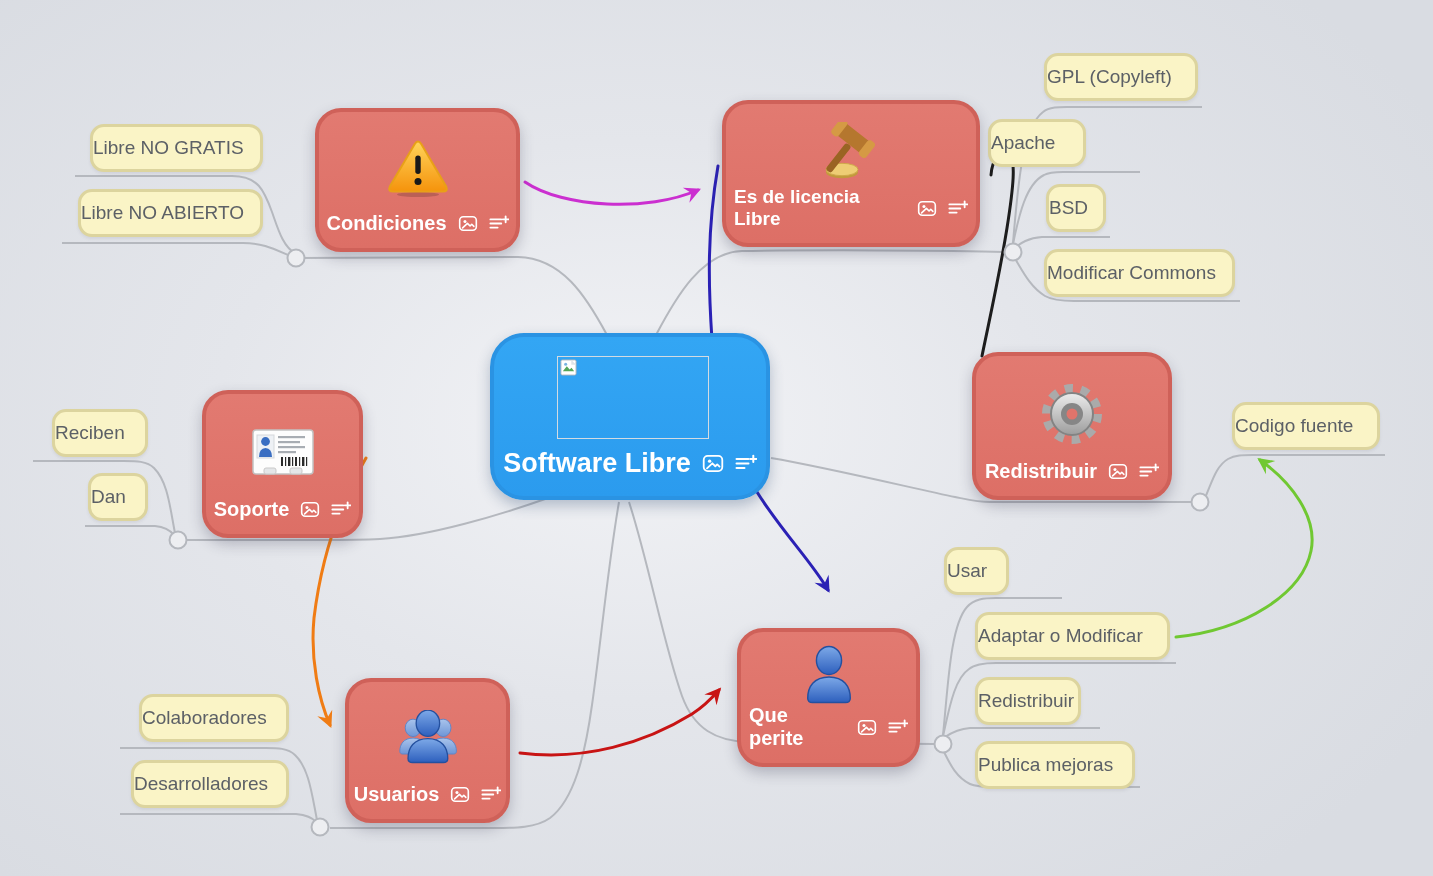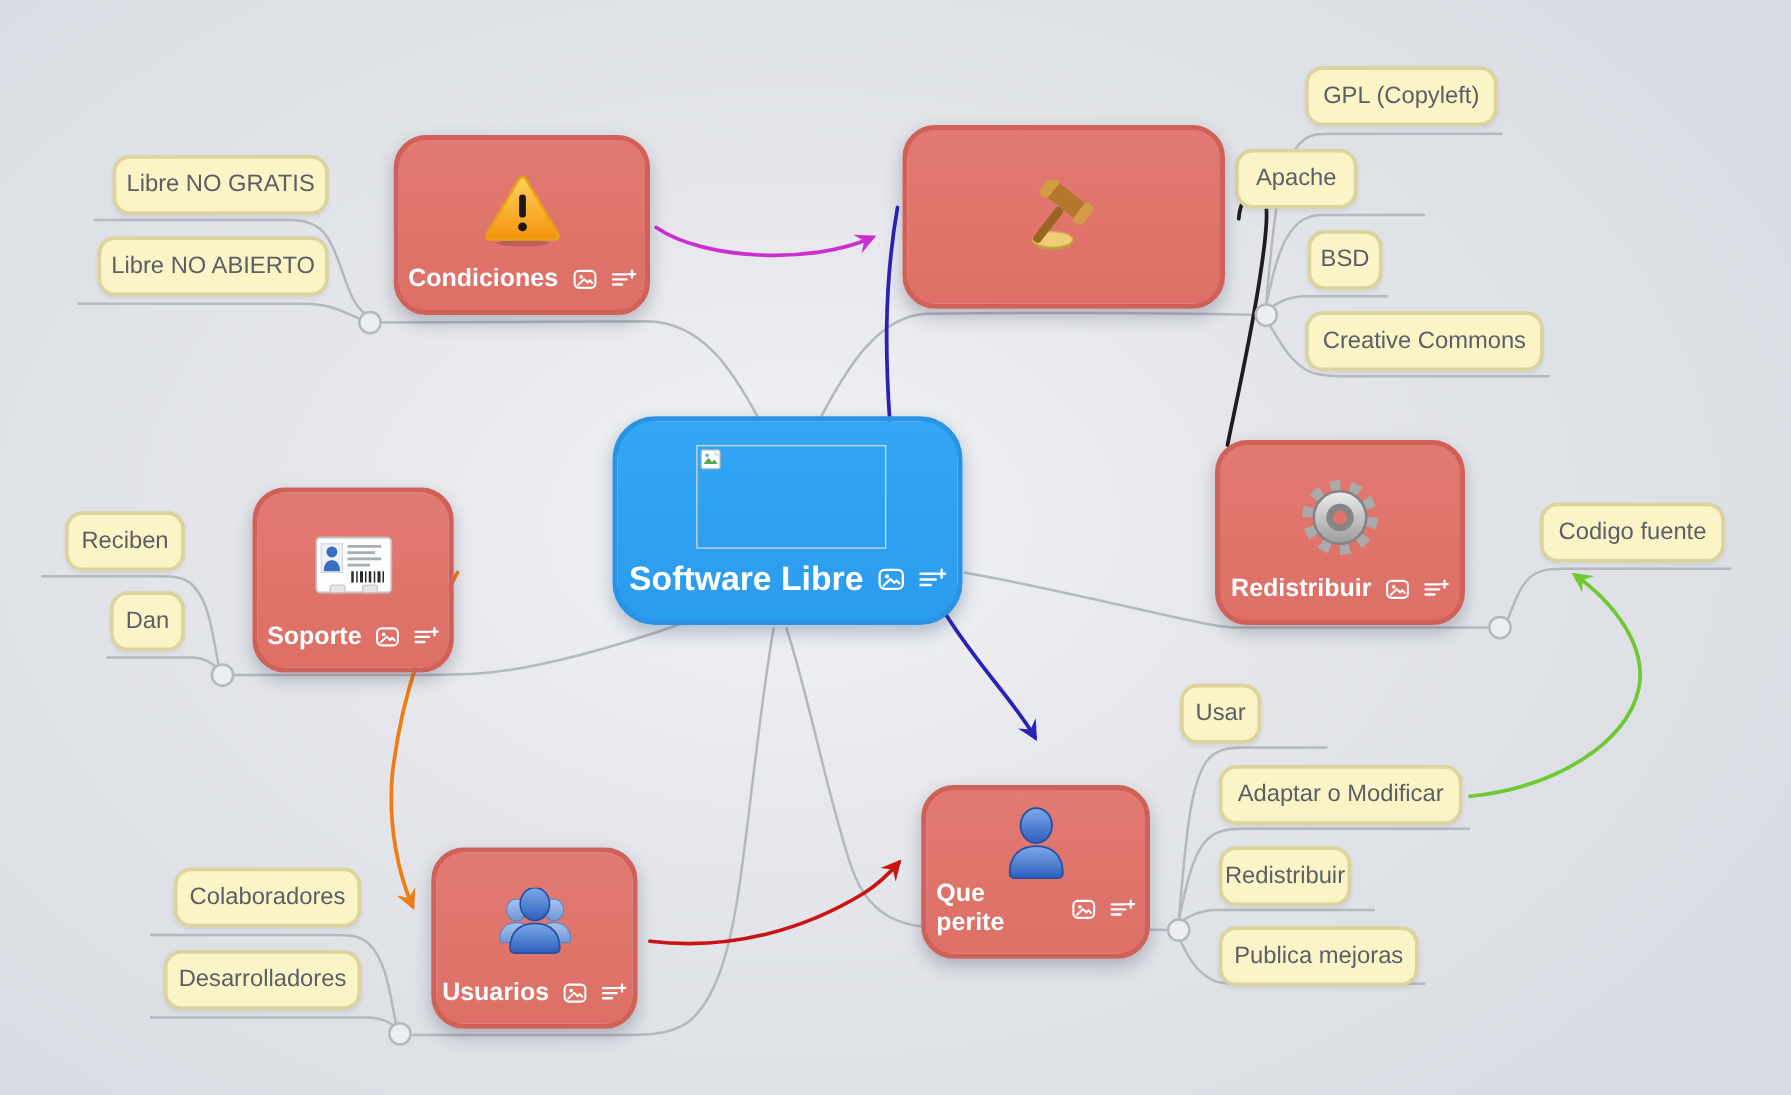--- a/index.html
+++ b/index.html
@@ -10,21 +10,21 @@
   }
   #canvas{position:absolute;inset:0;}
   svg.lines{position:absolute;left:0;top:0;}
   .gray{fill:none;stroke:#b5b8be;stroke-width:2;}
   .junction{fill:#edeef1;stroke:#b5b8be;stroke-width:2;}
   .arrow{fill:none;stroke-width:3;stroke-linecap:round;}
 
   .leaf{
     position:absolute;box-sizing:border-box;height:48px;
     background:#faf4c6;border:3px solid #dcd49e;border-radius:14px;
-    color:#5c6066;font-size:19px;line-height:41px;text-align:center;
+    color:#5c6066;font-size:19px;line-height:41px;
     white-space:nowrap;box-shadow:0 2px 3px rgba(90,90,110,.10);
   }
   .topic{
     position:absolute;box-sizing:border-box;
     background:linear-gradient(#e27a71,#dd6f66);
     border:4px solid #cf6159;border-radius:26px;
     box-shadow:0 6px 14px rgba(50,50,75,.28);
     display:flex;flex-direction:column;align-items:center;
     padding:12px 8px 13px;
   }
@@ -215,21 +215,21 @@
     <circle class="junction" cx="178" cy="540" r="8.5"></circle>
     <circle class="junction" cx="943" cy="744" r="8.5"></circle>
     <circle class="junction" cx="320" cy="827" r="8.5"></circle>
   </svg>
 
   <div class="leaf" style="left:90px;top:124px;width:173px">Libre NO GRATIS</div>
   <div class="leaf" style="left:78px;top:189px;width:185px">Libre NO ABIERTO</div>
   <div class="leaf" style="left:1044px;top:53px;width:154px">GPL (Copyleft)</div>
   <div class="leaf" style="left:988px;top:119px;width:98px">Apache</div>
   <div class="leaf" style="left:1046px;top:184px;width:60px">BSD</div>
-  <div class="leaf" style="left:1044px;top:249px;width:191px">Creative Commons</div>
+  <div class="leaf" style="left:1044px;top:249px;width:191px">Modificar Commons</div>
   <div class="leaf" style="left:1232px;top:402px;width:148px">Codigo fuente</div>
   <div class="leaf" style="left:52px;top:409px;width:96px">Reciben</div>
   <div class="leaf" style="left:88px;top:473px;width:60px">Dan</div>
   <div class="leaf" style="left:944px;top:547px;width:65px">Usar</div>
   <div class="leaf" style="left:975px;top:612px;width:195px">Adaptar o Modificar</div>
   <div class="leaf" style="left:975px;top:677px;width:106px">Redistribuir</div>
   <div class="leaf" style="left:975px;top:741px;width:160px">Publica mejoras</div>
   <div class="leaf" style="left:139px;top:694px;width:150px">Colaboradores</div>
   <div class="leaf" style="left:131px;top:760px;width:158px">Desarrolladores</div>
 
@@ -253,20 +253,33 @@
         </span>
     </div>
   </div>
 
   <div class="topic" style="left:722px;top:100px;width:258px;height:147px">
     <div class="icon-area">
         <svg width="66" height="58">
           <use href="#sym-gavel"></use>
         </svg>
       </div>
+    <div class="title-row" style="font-size:19px">
+      <span>Es de licencia Libre</span>
+      <span class="mini-btn">
+          <svg class="mini">
+            <use href="#sym-image"></use>
+          </svg>
+        </span>
+      <span class="mini-btn">
+          <svg class="mini">
+            <use href="#sym-noteadd"></use>
+          </svg>
+        </span>
+    </div>
   </div>
 
   <div class="topic" style="left:972px;top:352px;width:200px;height:148px">
     <div class="icon-area">
         <svg width="64" height="64">
           <use href="#sym-gear"></use>
         </svg>
       </div>
     <div class="title-row">
       <span>Redistribuir</span>

